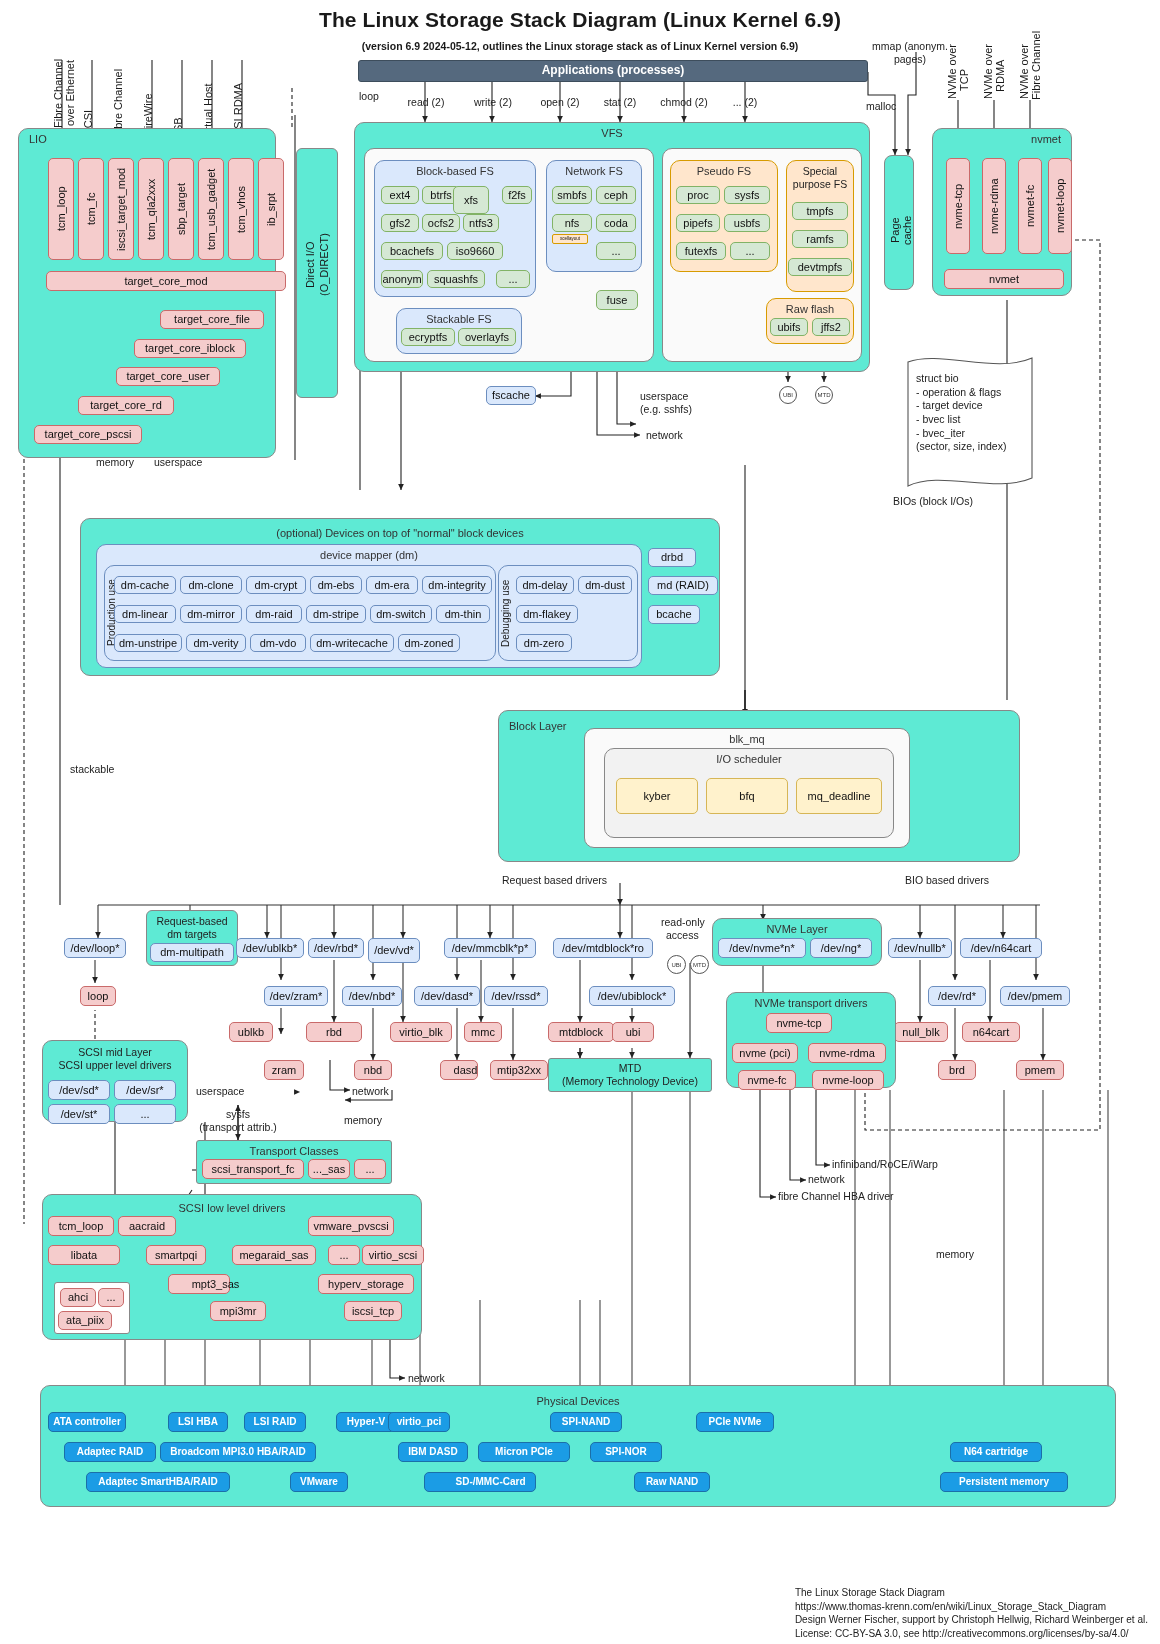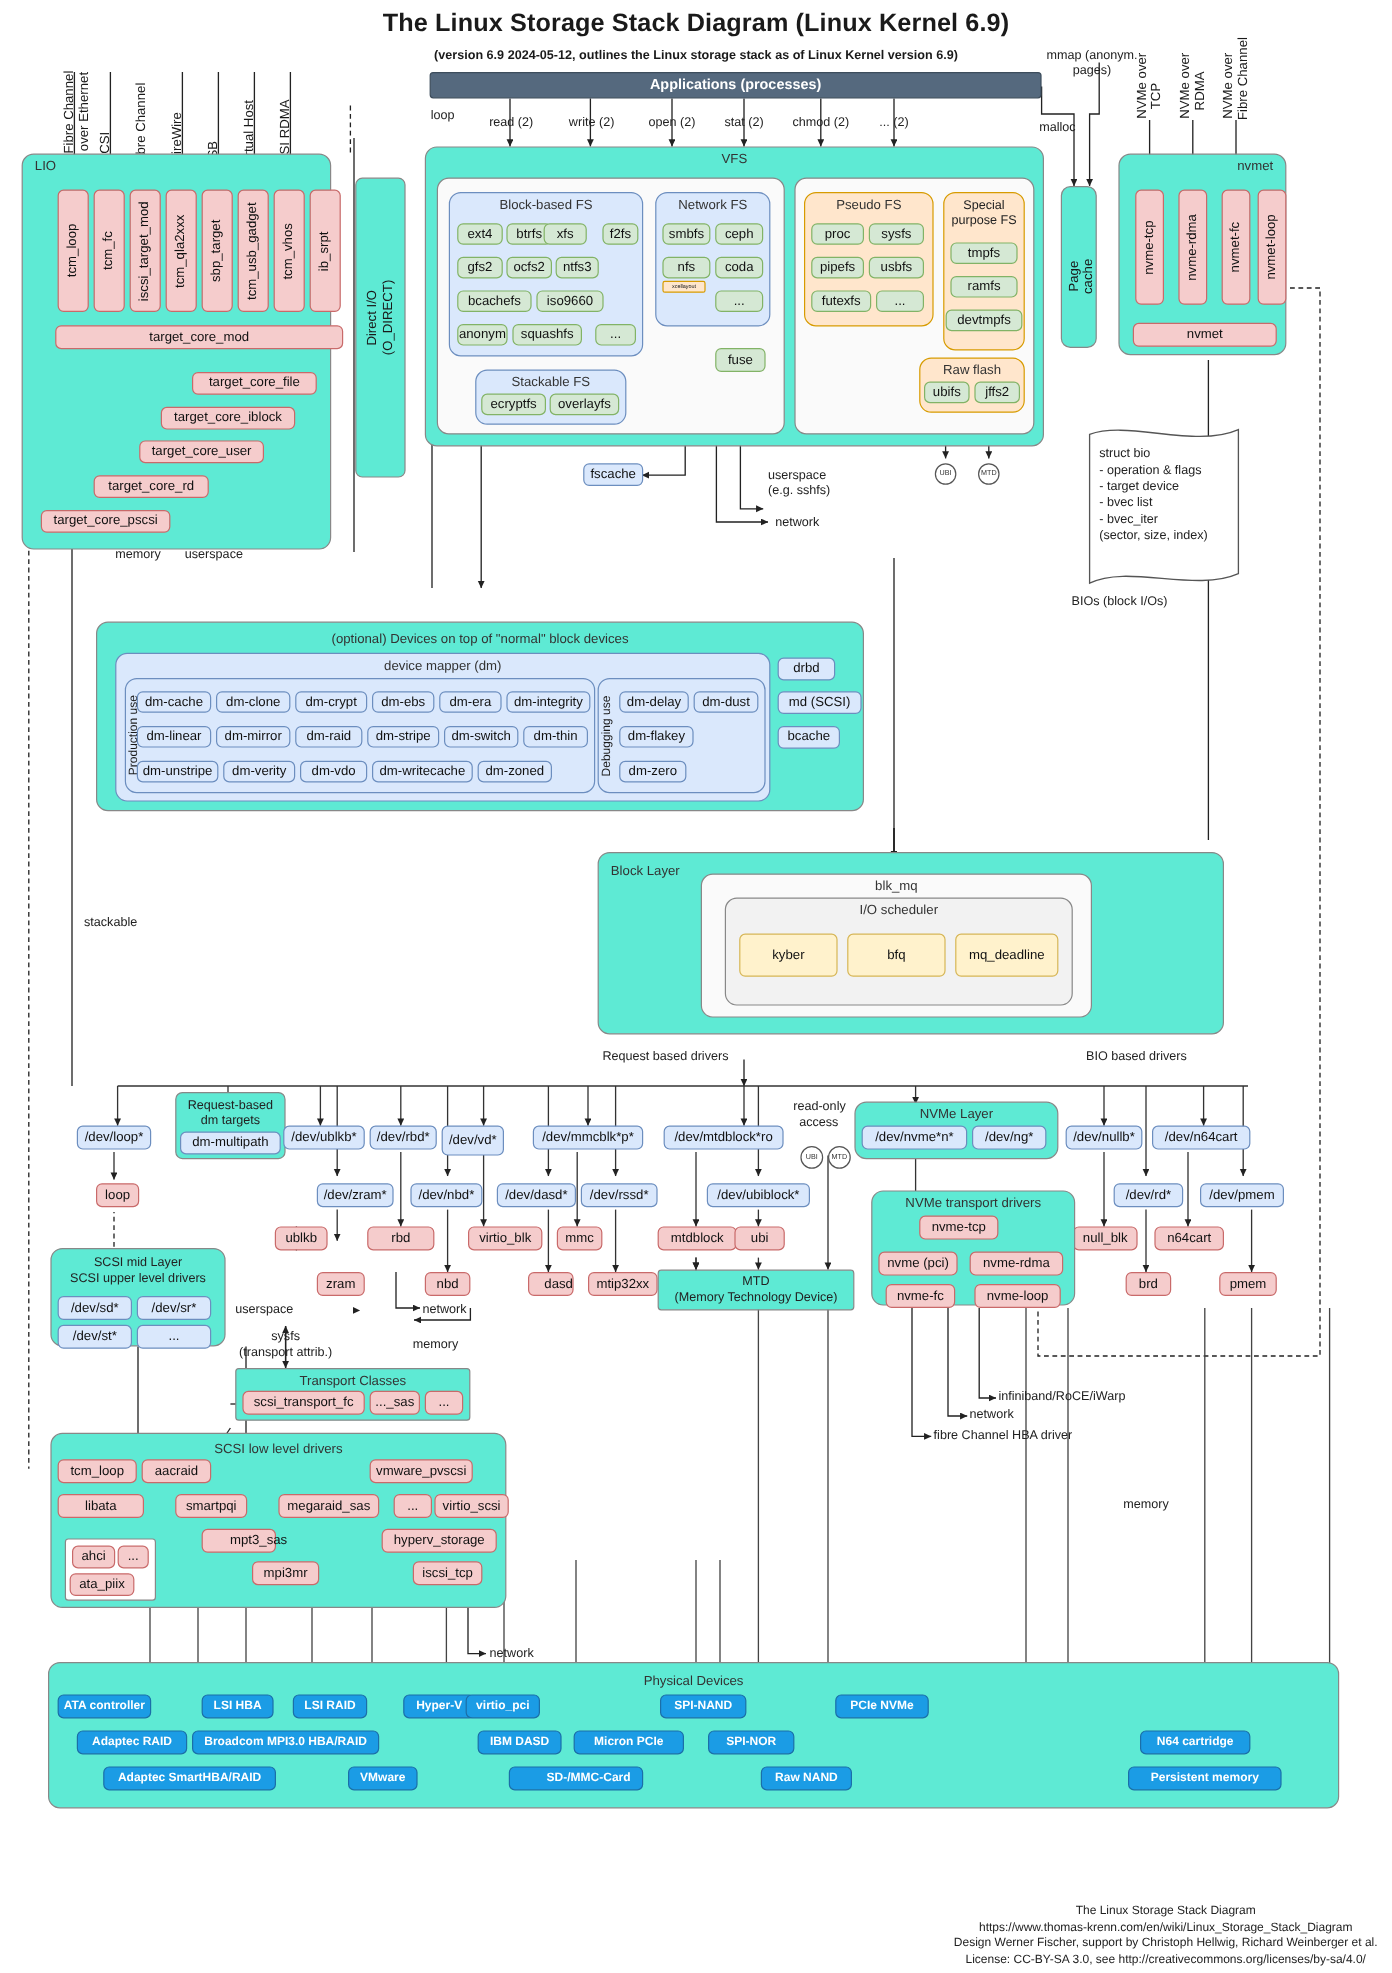--- a/index.html
+++ b/index.html
@@ -65,21 +65,21 @@
 
   #title {
     position:absolute; width:100%; text-align:center; top:8px;
     font-size:21px; font-weight:bold; letter-spacing:0.1px;
   }
   #subtitle {
     position:absolute; width:100%; text-align:center; top:40px;
     font-size:10.5px; font-weight:bold;
   }
   #footer {
-    position:absolute; right:12px; bottom:4px; text-align:center;
+    position:absolute; right:12px; bottom:4px; text-align:left;
     font-size:10px; line-height:1.35; color:#222;
   }
   svg#wires { position:absolute; left:0; top:0; width:1160px; height:1644px; pointer-events:none; }
   .bio-note {
     position:absolute; font-size:10.5px; line-height:1.3; color:#222;
   }
 </style>
 </head>
 <body>
 
@@ -339,21 +339,21 @@
     <div class="grp-title">VFS</div>
   </div>
   <div class="grp" style="left:364px; top:148px; width:290px; height:214px; background:#fafafa;"></div>
   <div class="grp" style="left:662px; top:148px; width:200px; height:214px; background:#fafafa;"></div>
 
   <div class="grp" style="left:374px; top:160px; width:162px; height:137px; background:#dae8fc; border-color:#6c8ebf;">
     <div class="grp-title">Block-based FS</div>
   </div>
   <div class="box green" style="left:381px; top:186px; width:38px; height:18px;">ext4</div>
   <div class="box green" style="left:422px; top:186px; width:38px; height:18px;">btrfs</div>
-  <div class="box green" style="left:453px; top:186px; width:36px; height:18px;">xfs</div>
+  <div class="box green" style="left:453px; top:186px; width:36px; height:28px;">xfs</div>
   <div class="box green" style="left:502px; top:186px; width:30px; height:18px;">f2fs</div>
   <div class="box green" style="left:381px; top:214px; width:38px; height:18px;">gfs2</div>
   <div class="box green" style="left:422px; top:214px; width=38px; height:18px; width:38px;">ocfs2</div>
   <div class="box green" style="left:463px; top:214px; width:36px; height:18px;">ntfs3</div>
   <div class="box green" style="left:381px; top:242px; width:62px; height:18px;">bcachefs</div>
   <div class="box green" style="left:447px; top:242px; width:56px; height:18px;">iso9660</div>
   <div class="box green" style="left:381px; top:270px; width:42px; height:18px;">anonym</div>
   <div class="box green" style="left:427px; top:270px; width:58px; height:18px;">squashfs</div>
   <div class="box green" style="left:496px; top:270px; width:34px; height:18px;">...</div>
 
@@ -469,21 +469,21 @@
   <div class="box blue" style="left:250px; top:634px; width:56px; height:18px;">dm-vdo</div>
   <div class="box blue" style="left:310px; top:634px; width:84px; height:18px;">dm-writecache</div>
   <div class="box blue" style="left:398px; top:634px; width:62px; height:18px;">dm-zoned</div>
 
   <div class="box blue" style="left:516px; top:576px; width:58px; height:18px;">dm-delay</div>
   <div class="box blue" style="left:578px; top:576px; width:54px; height:18px;">dm-dust</div>
   <div class="box blue" style="left:516px; top:605px; width:62px; height:18px;">dm-flakey</div>
   <div class="box blue" style="left:516px; top:634px; width:56px; height:18px;">dm-zero</div>
 
   <div class="box blue" style="left:648px; top:548px; width:48px; height:19px;">drbd</div>
-  <div class="box blue" style="left:648px; top:576px; width:70px; height:19px;">md (SCSI)</div>
+  <div class="box blue" style="left:648px; top:576px; width:70px; height:19px;">md (RAID)</div>
   <div class="box blue" style="left:648px; top:605px; width:52px; height:19px;">bcache</div>
 
   <div class="txt" style="left:70px; top:763px;">stackable</div>
 
   <div class="grp" style="left:498px; top:710px; width:522px; height:152px;">
     <div class="grp-title left" style="top:9px;">Block Layer</div>
   </div>
   <div class="grp" style="left:584px; top:728px; width:326px; height:120px; background:#fafafa;">
     <div class="grp-title">blk_mq</div>
   </div>

